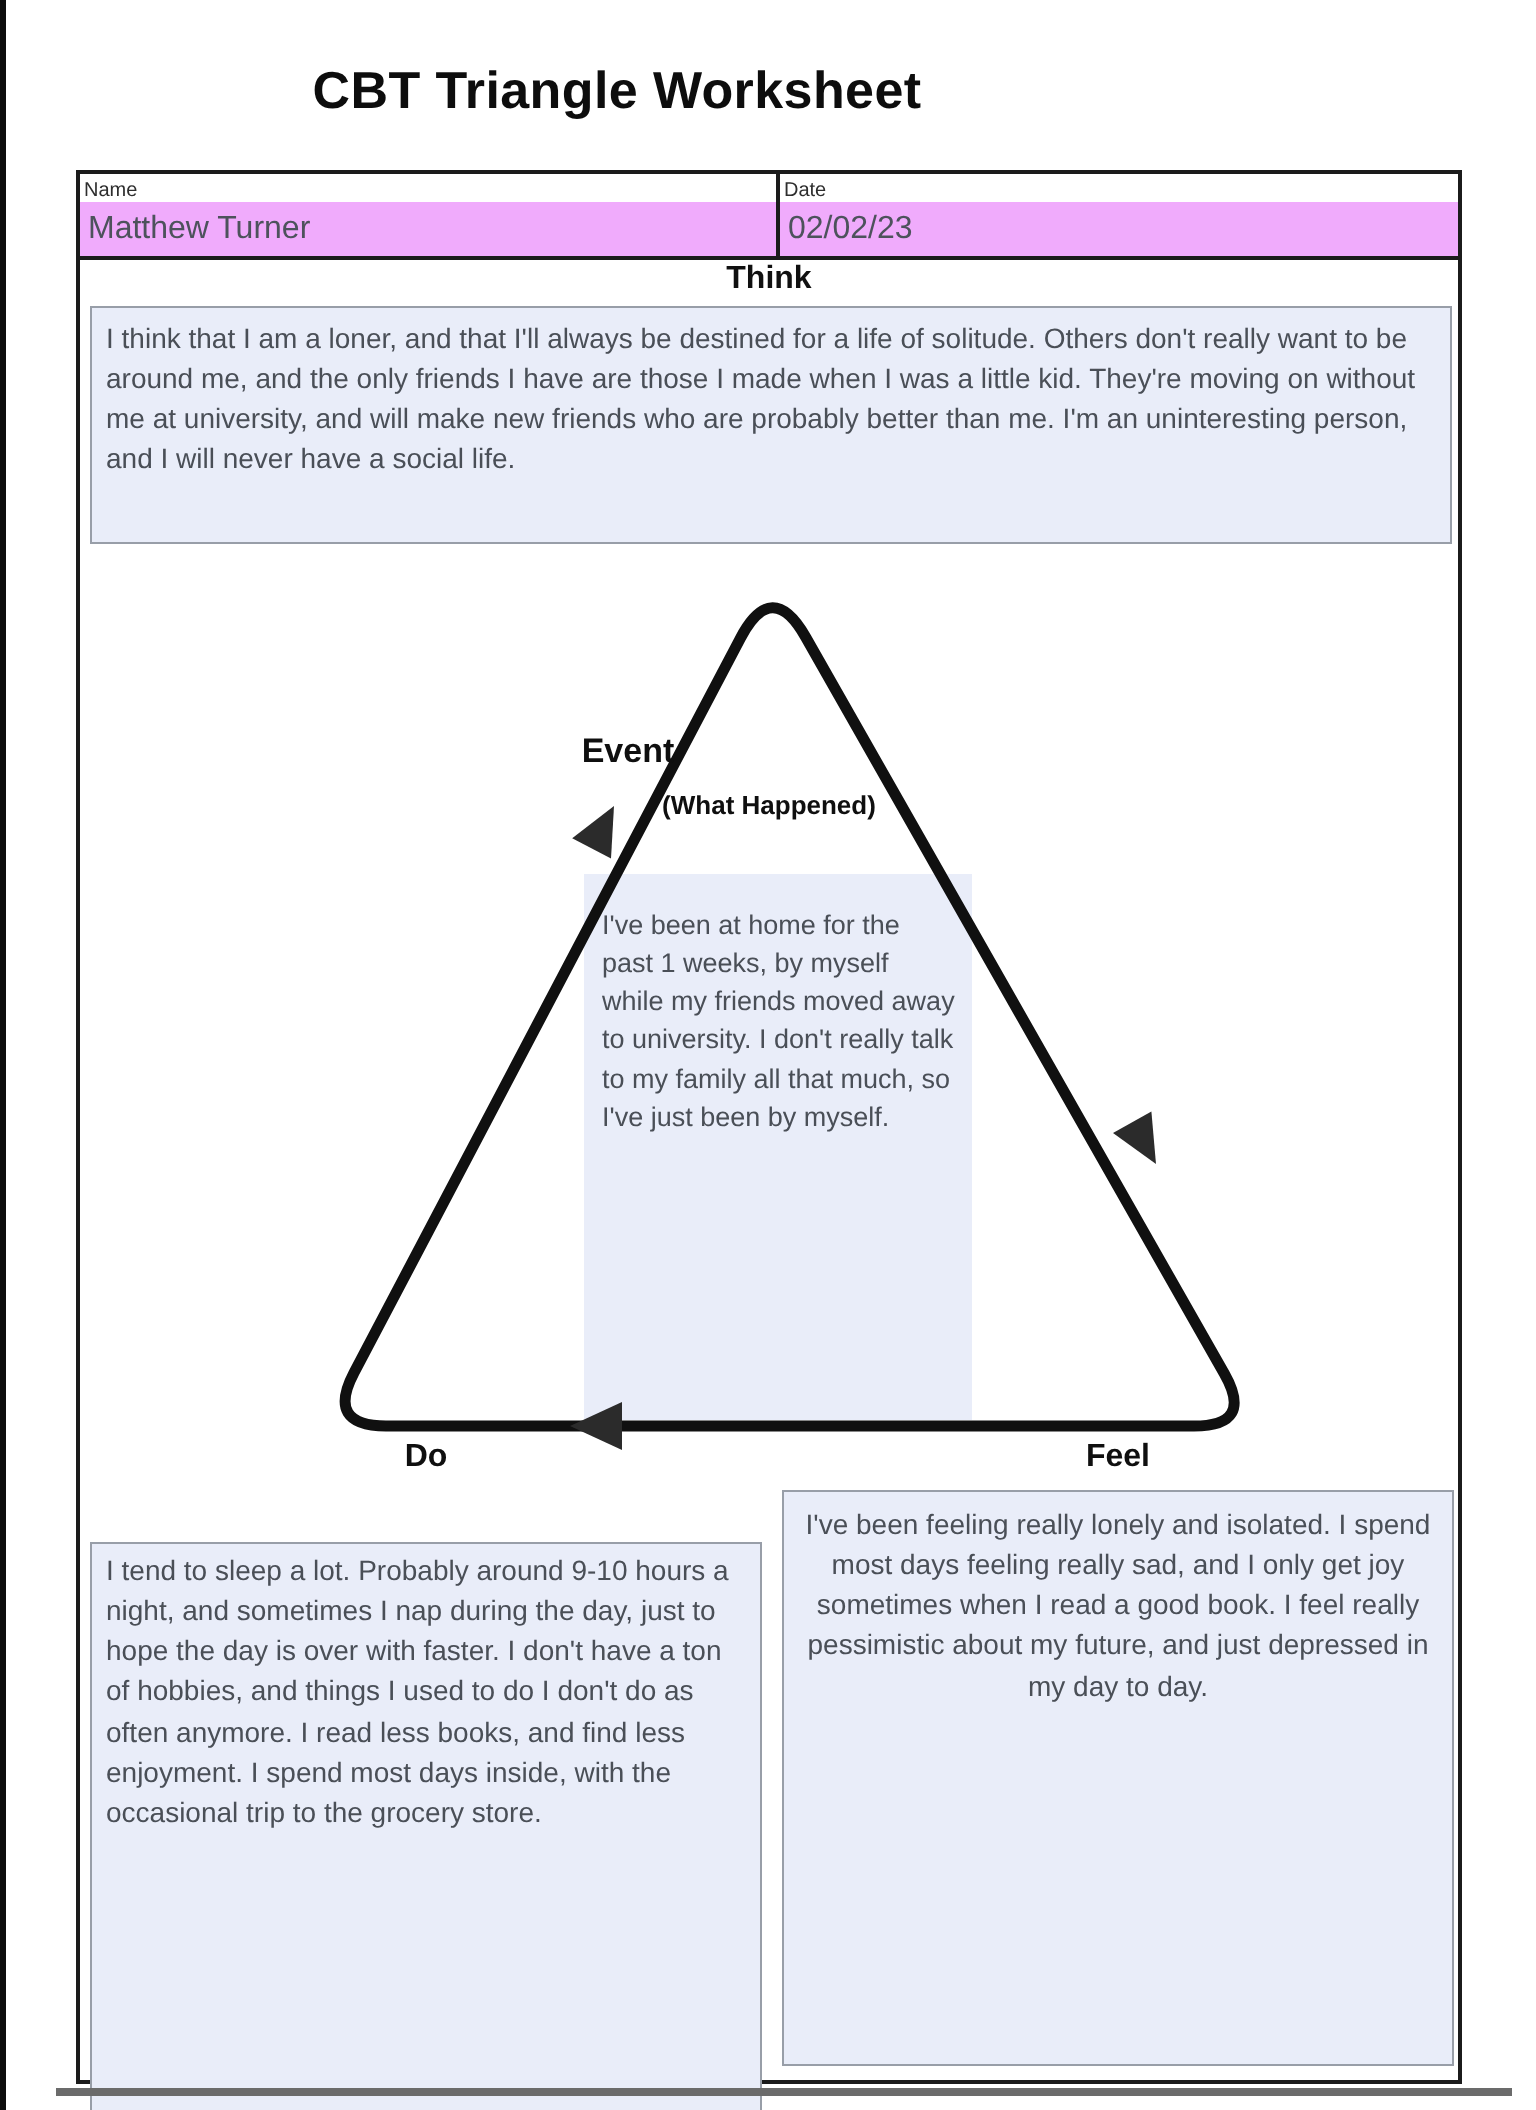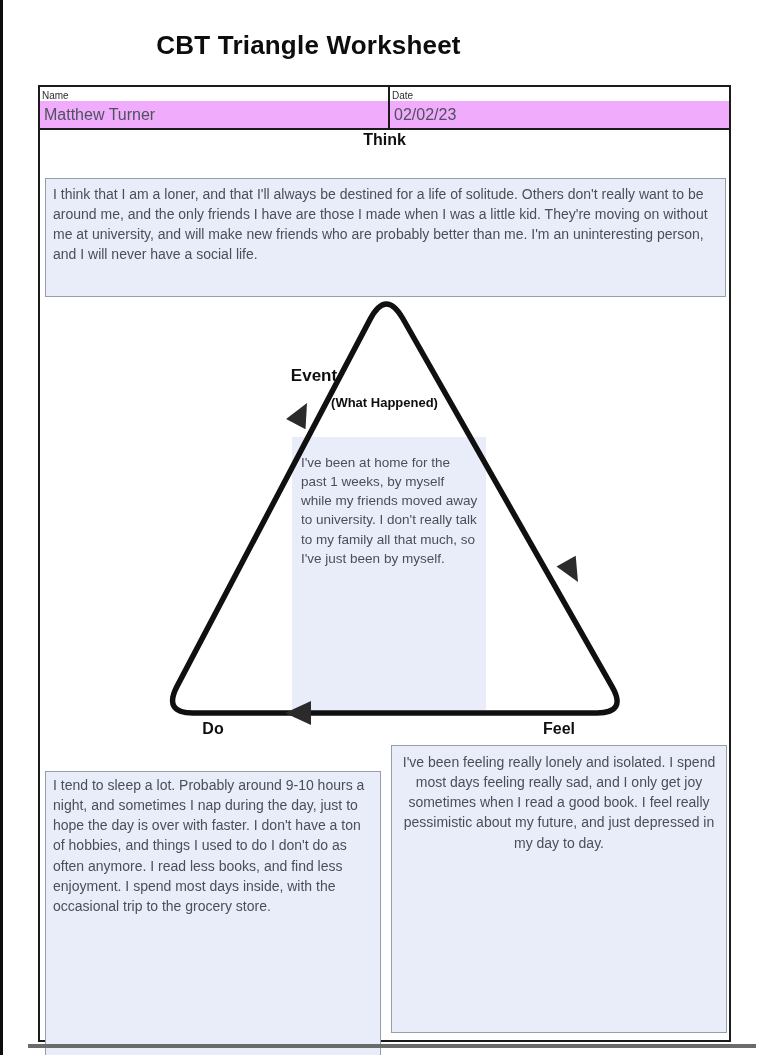--- a/index.html
+++ b/index.html
@@ -34,21 +34,21 @@
   .section-header{
     position:absolute;width:689px;text-align:center;
     font-weight:bold;color:#101010;
   }
   .think-header{top:44px;font-size:16px;}
   .field-box{
     position:absolute;background:#e9edf9;border:1.5px solid #989ea8;
     box-sizing:border-box;color:#4a4f57;font-size:14px;line-height:1.44;
     padding:5px 7px;white-space:pre-line;
   }
-  .think-box{left:5px;top:66px;width:681px;height:119px;margin-top:25px;}
+  .think-box{left:5px;top:66px;width:681px;height:119px;}
   .tri-svg{position:absolute;left:0;top:185px;width:689px;height:468px;z-index:2;pointer-events:none;}
   .event-box{
     left:252px;top:350px;width:194px;height:273px;border:none;
     padding:16px 8px 6px 9px;font-size:13.5px;line-height:1.42;z-index:1;
   }
   .event-label{position:absolute;top:279px;width:548px;text-align:center;font-size:17px;font-weight:bold;color:#0f0f0f;z-index:3;}
   .event-sublabel{position:absolute;top:308px;width:689px;text-align:center;font-size:13px;font-weight:bold;color:#0f0f0f;z-index:3;}
   .corner-label{position:absolute;top:633px;font-size:16px;font-weight:bold;color:#0f0f0f;text-align:center;z-index:3;}
   .do-label{left:5px;width:336px;}
   .feel-label{left:351px;width:336px;}

